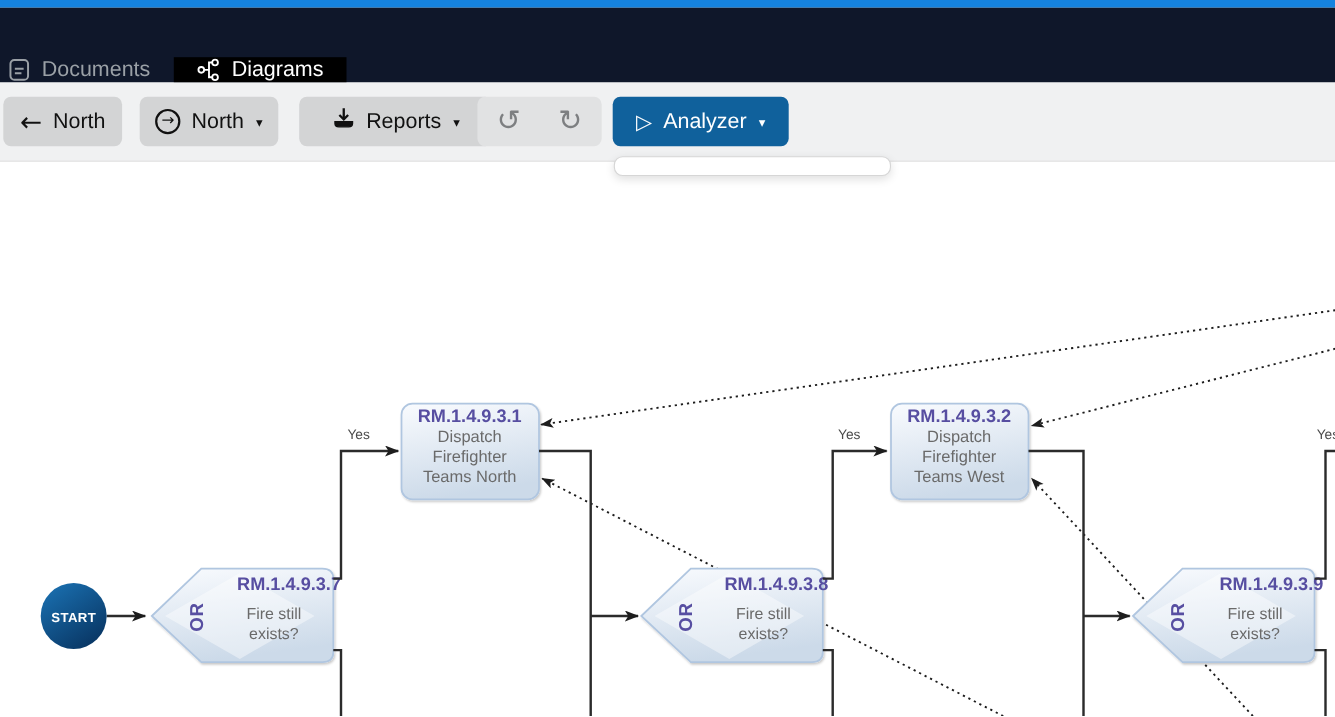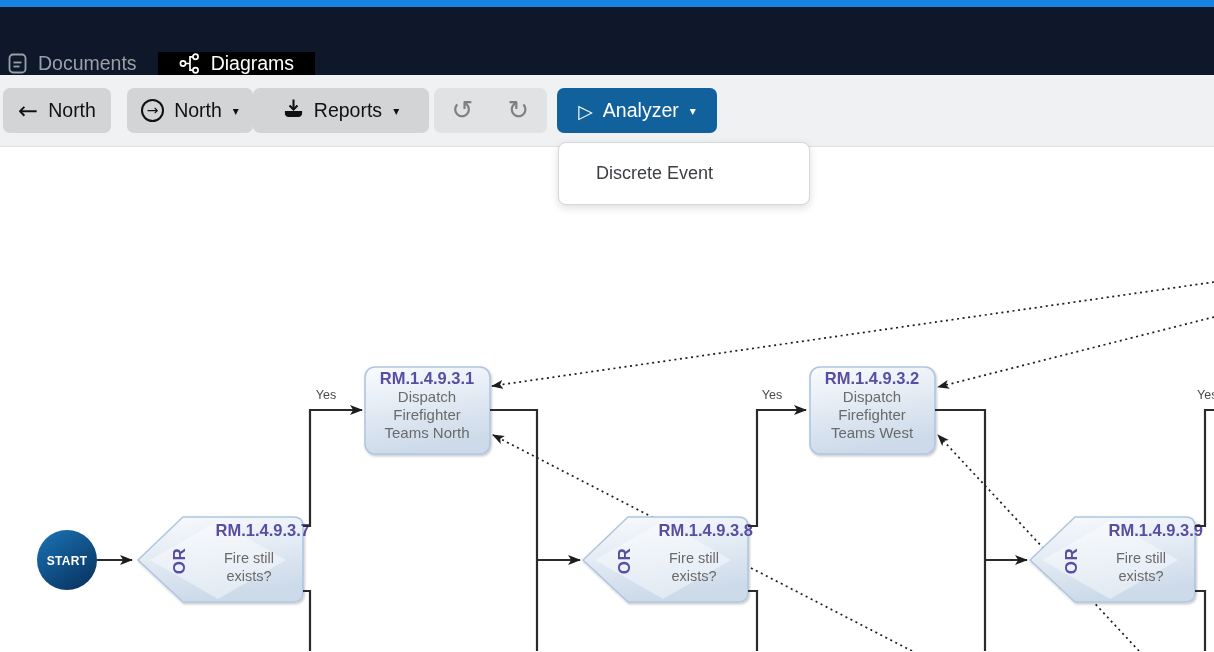--- a/index.html
+++ b/index.html
@@ -13,21 +13,21 @@
   .tab{display:flex;align-items:center;gap:11px;padding:0 21px;color:#9aa0a6;font-size:19.5px;cursor:pointer;white-space:nowrap}
   .tab.first{padding-left:8px}
   .tab.active{background:#000;color:#fff}
   .tab svg{display:block}
 
   
   .toolbar{position:relative;height:71px;background:#f0f1f2;border-bottom:1px solid #e2e2e2}
   .btn{position:absolute;top:13px;height:45px;border-radius:7px;background:#d3d4d5;display:flex;align-items:center;justify-content:center;font-size:19.5px;color:#111;gap:10px;cursor:pointer;box-sizing:border-box}
   .btn-back{left:3px;width:108px}
   .btn-open{left:127px;width:126px}
-  .btn-reports{left:253px;width:176px}
+  .btn-reports{left:272px;width:176px}
   .grp-undo{left:434px;width:113px;background:#e1e2e3;gap:0}
   .btn-simulate{left:557px;width:160px;background:#10619c;color:#fff}
   .glyph-arrow{font-family:"DejaVu Sans",sans-serif;font-size:24px;line-height:1}
   .icon-circle{width:23px;height:23px;border:2px solid #101010;border-radius:50%;display:flex;align-items:center;justify-content:center;box-sizing:border-box;font-size:14px;font-family:"DejaVu Sans",sans-serif;color:#101010;padding-bottom:1px}
   .caret{font-size:12px;margin-left:1px;font-family:"DejaVu Sans",sans-serif}
   .histbtn{width:56px;text-align:center;font-size:26px;color:#7d7f81;font-family:"DejaVu Sans",sans-serif;cursor:pointer;line-height:45px}
   .playglyph{font-size:19px;font-family:"DejaVu Sans",sans-serif}
 
   
   .menu{position:absolute;left:558px;top:142px;width:250px;background:#fff;border:1px solid #d6d6d6;border-radius:8px;box-shadow:0 3px 9px rgba(0,0,0,.13);padding:8px 0;z-index:9}
@@ -104,21 +104,20 @@
     <span class="histbtn">↻</span>
   </div>
   <div class="btn btn-simulate">
     <span class="playglyph">▷</span>
     <span>Analyzer</span>
     <span class="caret">▾</span>
   </div>
 </div>
 
 <div class="menu">
-  <div class="menu-item">Discrete Event</div>
 </div>
 
 <svg class="canvas" width="1214" height="504" viewBox="0 148 1214 504">
   <defs>
     <linearGradient id="gnode" x1="0" y1="0" x2="0.25" y2="1">
       <stop offset="0" stop-color="#f9fbfe"></stop>
       <stop offset="1" stop-color="#ccdae9"></stop>
     </linearGradient>
     <linearGradient id="gstart" x1="0" y1="0" x2="0.7" y2="1">
       <stop offset="0" stop-color="#1b74b6"></stop>

